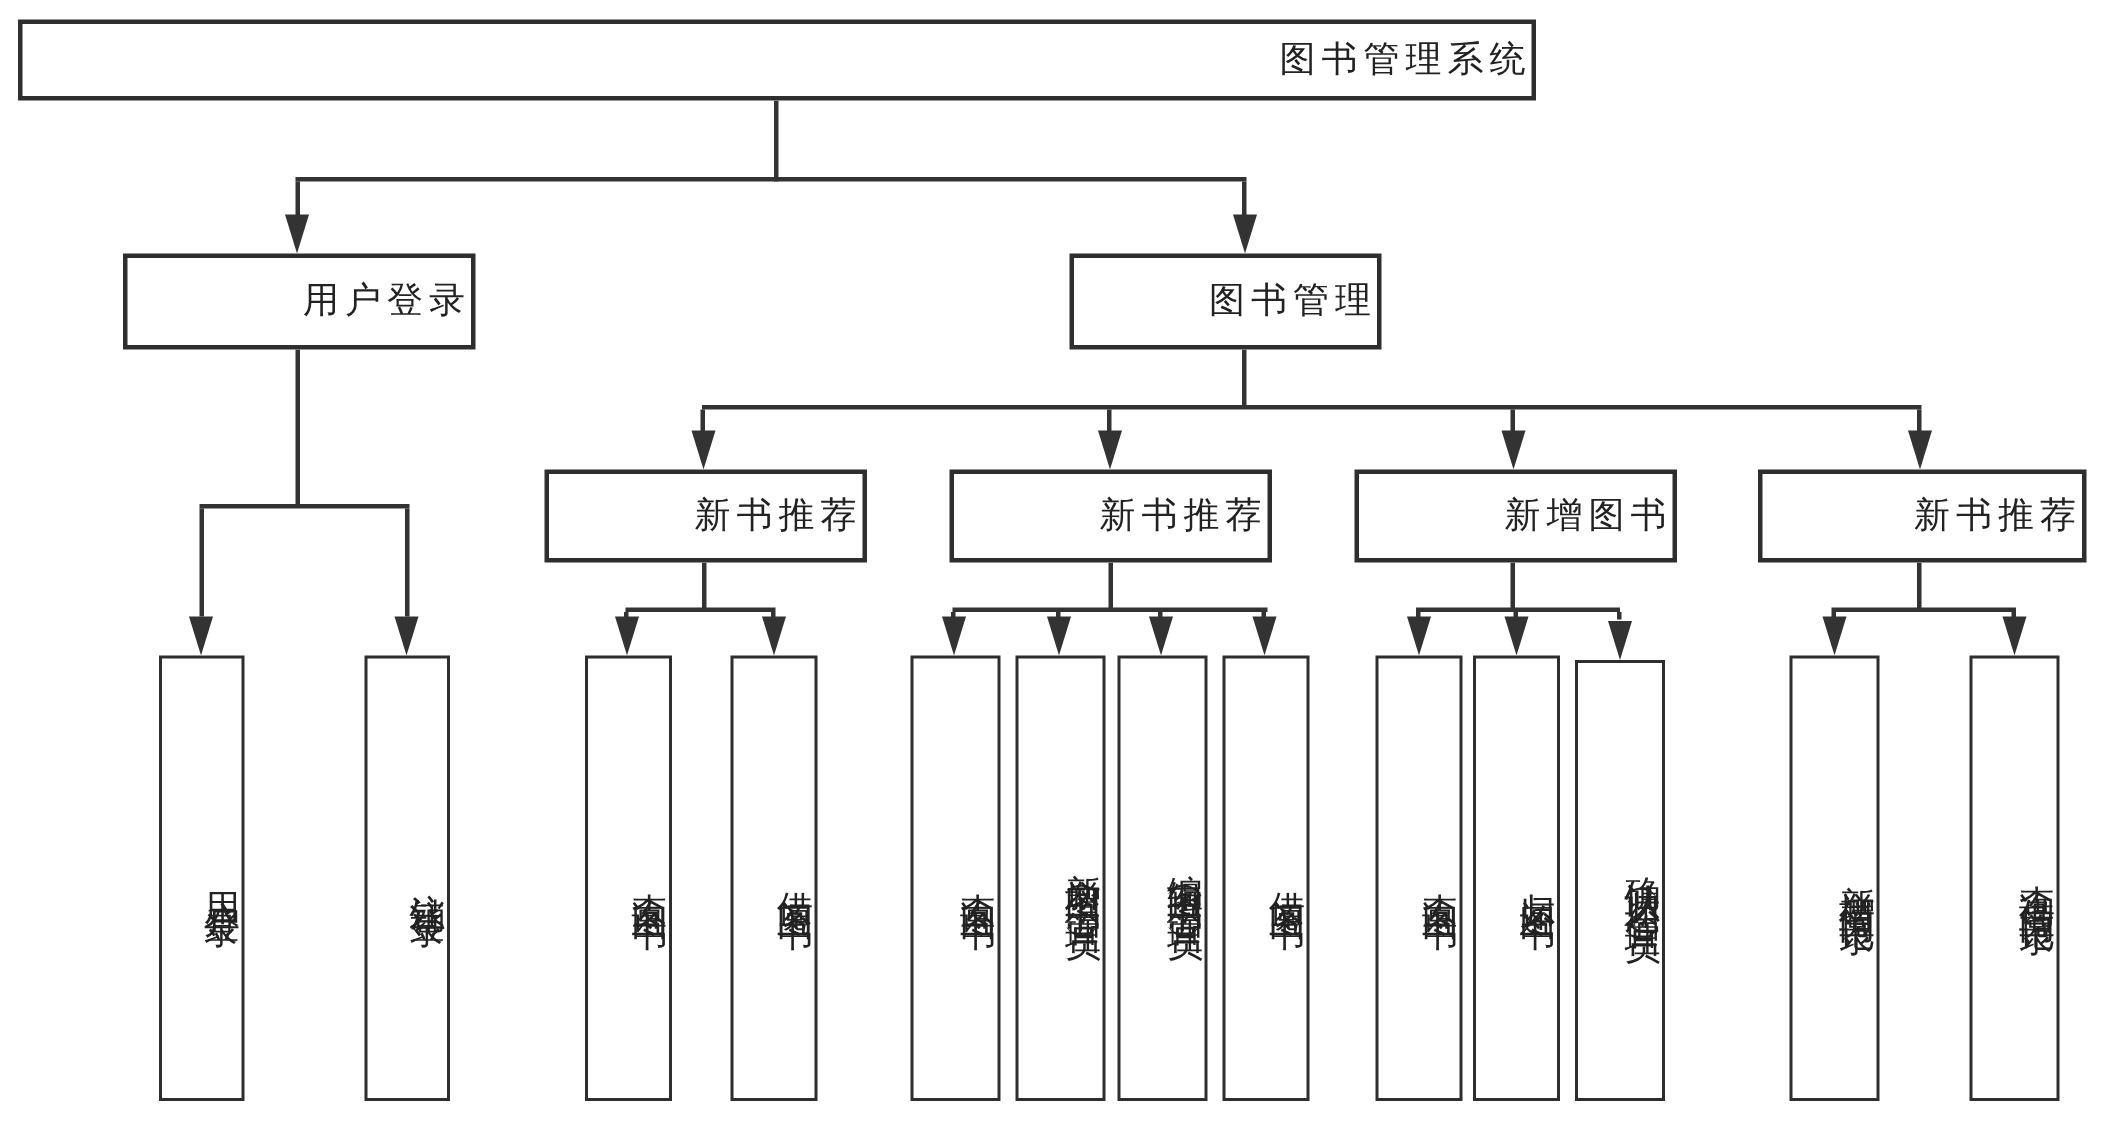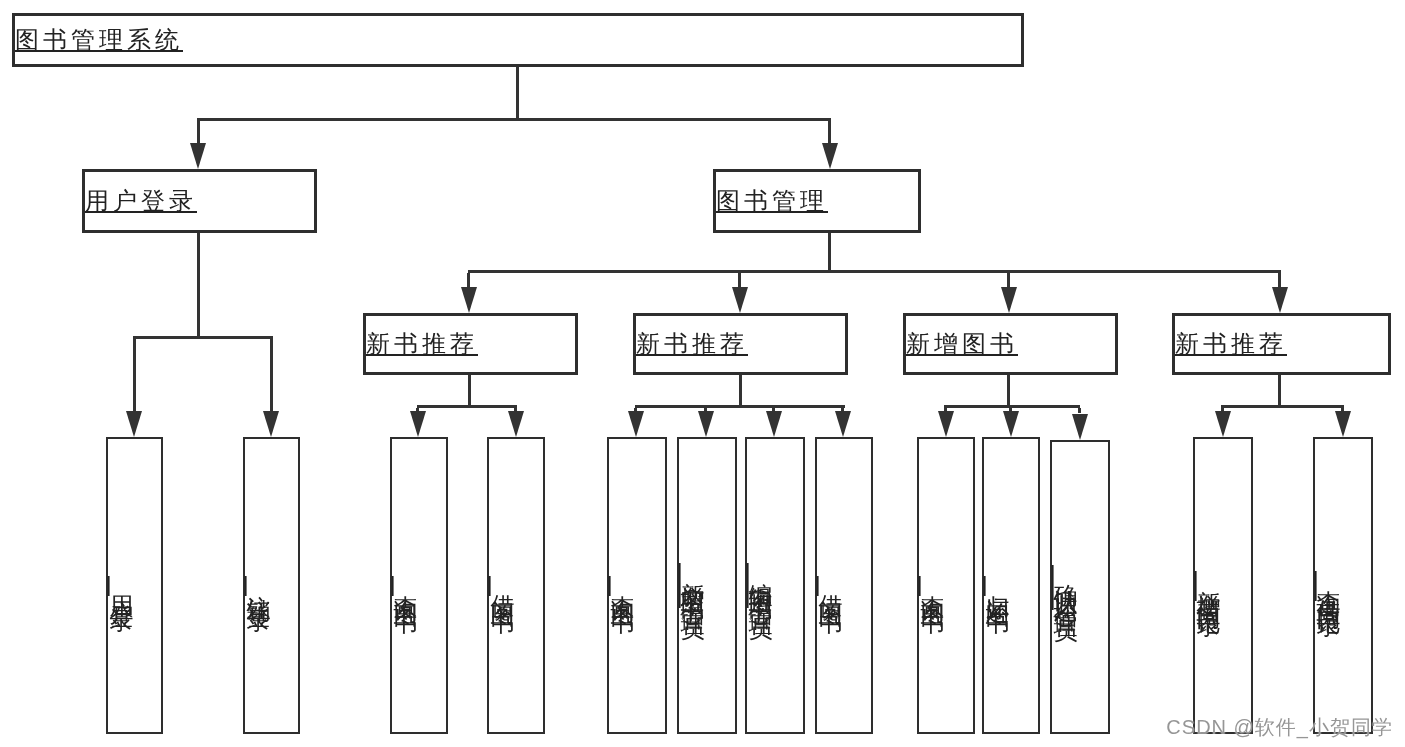--- a/index.html
+++ b/index.html
@@ -7,22 +7,22 @@
     --background:#ffffff; --watermark:#969696;
   }
   html,body{margin:0;padding:0;}
   body{background:var(--background);font-family:"Liberation Sans","DejaVu Sans",sans-serif;}
   .canvas{position:relative;width:1405px;height:747px;background:var(--background);overflow:hidden;}
   .vline,.hline{position:absolute;background:var(--line);}
   .arrow{position:absolute;width:0;height:0;
          border-left:8px solid transparent;border-right:8px solid transparent;
          border-top:26px solid var(--line);}
   .node{position:absolute;background:var(--fill);border:3px solid var(--border);
-        box-sizing:border-box;display:flex;align-items:center;justify-content:flex-start;
-        color:var(--text);font-size:24px;letter-spacing:4px;line-height:1.15;text-decoration:underline;}
+        box-sizing:border-box;display:flex;align-items:center;justify-content:flex-end;
+        color:var(--text);font-size:24px;letter-spacing:4px;line-height:1.15;}
   .node.tall{border-width:2px;}
   .node.tall span{writing-mode:vertical-rl;letter-spacing:5px;}
   .watermark{position:absolute;right:12px;top:714px;font-size:20px;letter-spacing:1px;
              color:var(--watermark);text-shadow:0 0 2px #ffffff;z-index:5;white-space:nowrap;}
 </style>
 </head>
 <body>
 
 <div class="canvas">
 
@@ -150,14 +150,13 @@
     <span>确认归还（管理员）</span>
   </div>
 
   <div class="node tall" style="left:1193px;top:437px;width:60px;height:297px">
     <span>新增借阅记录</span>
   </div>
   <div class="node tall" style="left:1313px;top:437px;width:60px;height:297px">
     <span>查询借阅记录</span>
   </div>
 
-  <div class="watermark">CSDN @软件_小贺同学</div>
 </div>
 
 </body></html>

